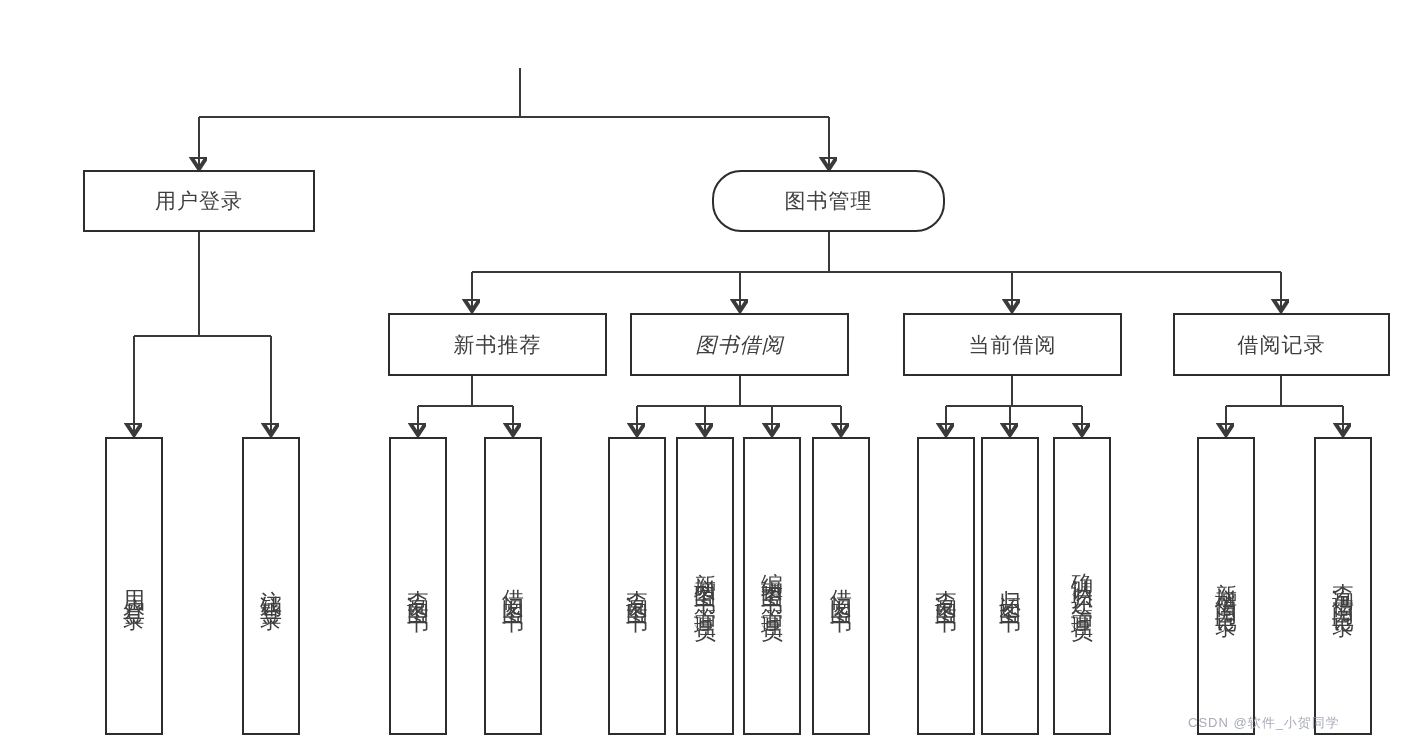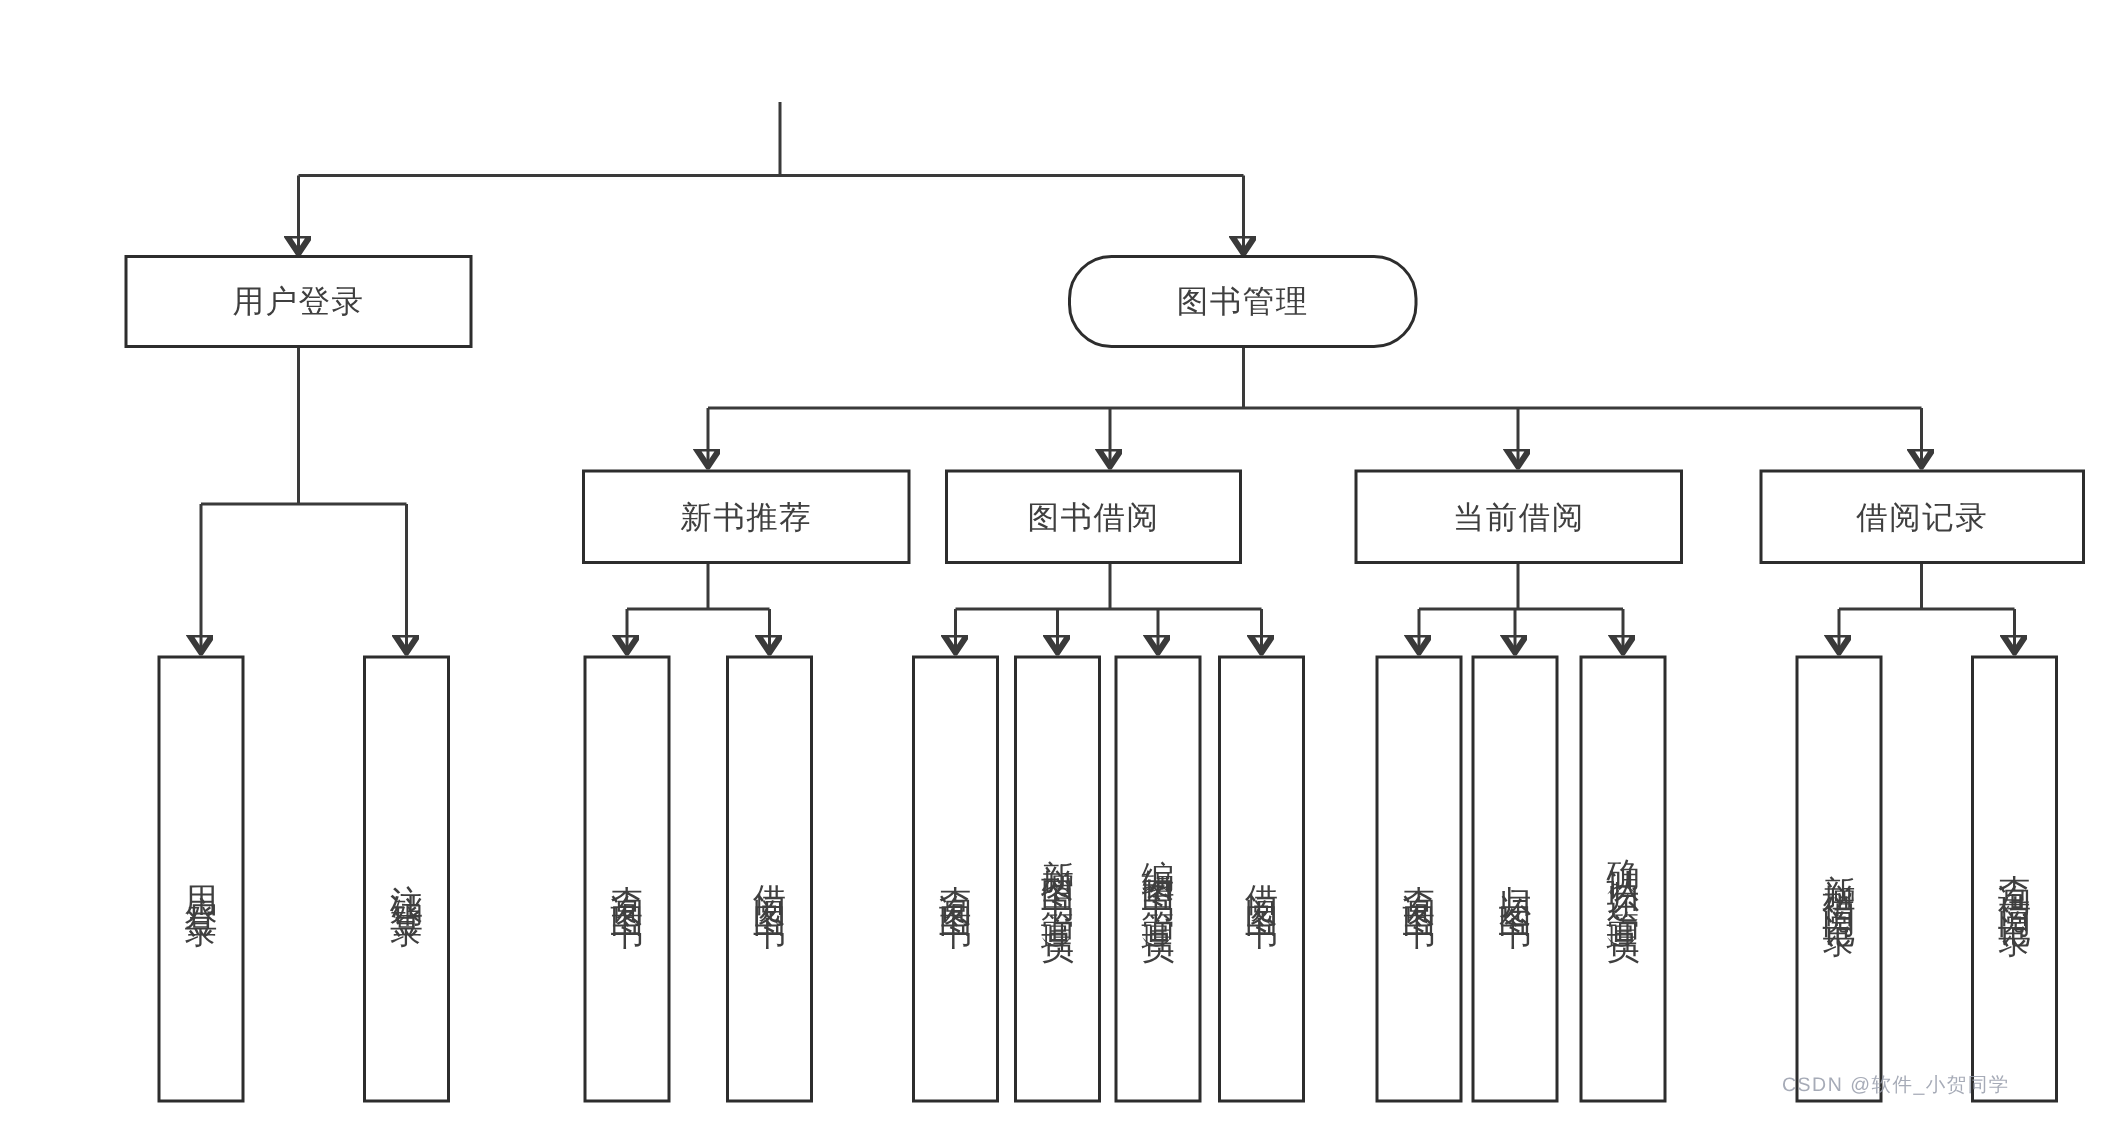--- a/index.html
+++ b/index.html
@@ -112,21 +112,21 @@
       <line x1="1226" y1="406" x2="1226" y2="433" marker-end="url(#ah)"></line>
       <line x1="1343" y1="406" x2="1343" y2="433" marker-end="url(#ah)"></line>
     </g>
   </svg>
 
 
   <div class="node hnode" style="left:83px; top:170px; width:232px; height:62px;">用户登录</div>
   <div class="node hnode" style="left:712px; top:170px; width:233px; height:62px;border-radius:29px;">图书管理</div>
 
   <div class="node hnode" style="left:363px; top:313px; width:219px; height:63px;margin-left:25px;">新书推荐</div>
-  <div class="node hnode" style="left:630px; top:313px; width:198px; height:63px;">图书借阅</div>
+  <div class="node hnode" style="left:630px; top:313px; width:219px; height:63px;font-style:italic;">图书借阅</div>
   <div class="node hnode" style="left:903px; top:313px; width:219px; height:63px;text-align:center;">当前借阅</div>
   <div class="node hnode" style="left:1173px; top:313px; width:217px; height:63px;">借阅记录</div>
 
   <div class="node vnode" style="left:105px; top:437px; width:58px; height:298px;">用户登录</div>
   <div class="node vnode" style="left:242px; top:437px; width:58px; height:298px;">注销登录</div>
 
   <div class="node vnode" style="left:389px; top:437px; width:58px; height:298px;">查询图书</div>
   <div class="node vnode" style="left:484px; top:437px; width:58px; height:298px;">借阅图书</div>
 
   <div class="node vnode" style="left:608px; top:437px; width:58px; height:298px;">查询图书</div>

